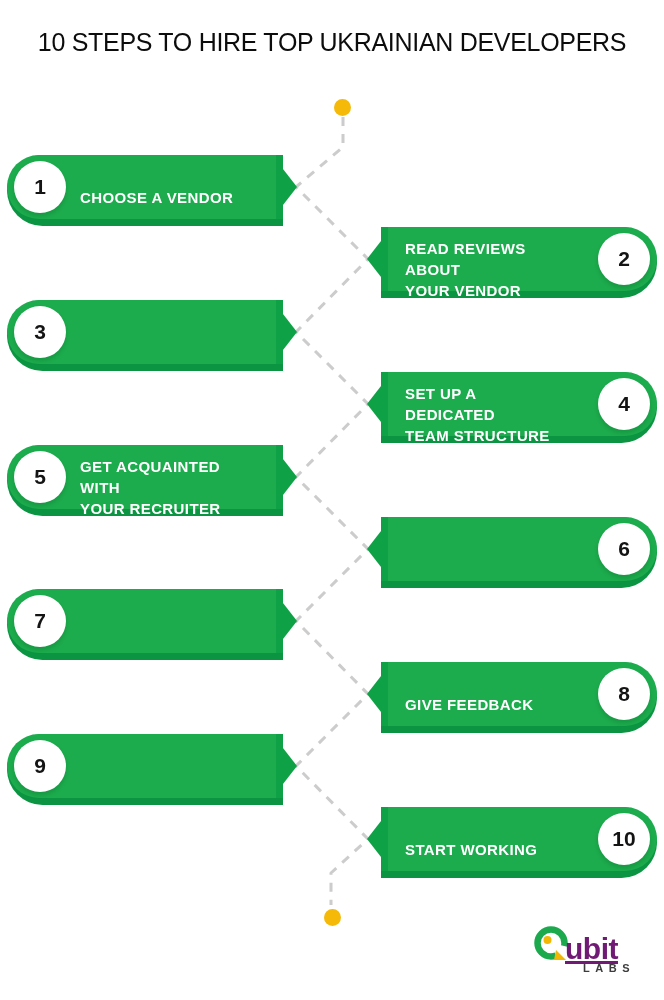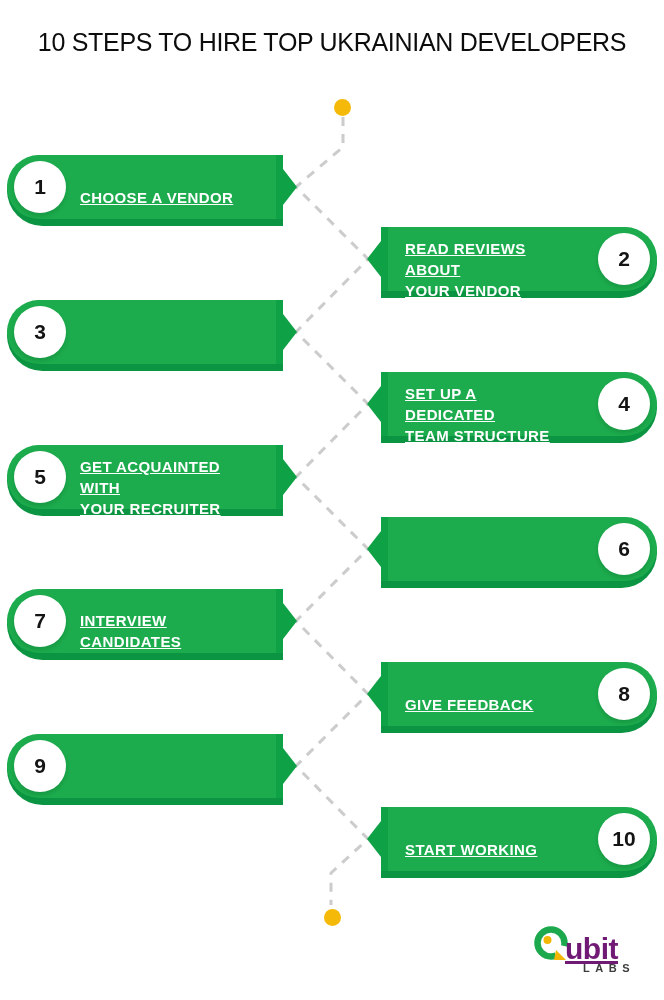--- a/index.html
+++ b/index.html
@@ -49,21 +49,21 @@
     background:#ffffff; box-shadow:0 3px 4px rgba(0,60,20,0.18);
     display:flex; align-items:center; justify-content:center;
     font-size:21px; font-weight:bold; color:#141414;
   }
   .step.left  .circle { left:7px; }
   .step.right .circle { right:7px; }
   .step .label {
     position:absolute; top:0; height:84px;
     display:flex; align-items:center;
     color:#ffffff; font-weight:bold; font-size:15px;
-    letter-spacing:0.4px; line-height:21px; white-space:pre-line;text-decoration:underline;
+    letter-spacing:0.4px; line-height:21px; white-space:pre-line;
   }
   .step.left  .label { left:73px; right:22px; }
   .step.right .label { left:24px; right:88px; }
   
   .logo { position:absolute; right:28px; bottom:26px; z-index:3; width:104px; }
   .logo .row { display:flex; align-items:flex-end; }
   .logo .brand {
     color:#701a75; font-weight:bold; font-size:30px; line-height:30px;
     letter-spacing:-0.5px; margin-left:-7px;text-decoration:underline;
   }
@@ -142,22 +142,20 @@
         <span class="num">6</span>
       </div>
     </div>
       <div class="step left" style="top: 589px;">
       <div class="body"></div>
       <div class="band"></div>
       <div class="tip"></div>
       <div class="circle">
         <span class="num">7</span>
       </div>
-      <div class="label">INTERVIEW
-CANDIDATES</div>
     </div>
       <div class="step right" style="top: 662px;">
       <div class="body"></div>
       <div class="band"></div>
       <div class="tip"></div>
       <div class="circle">
         <span class="num">8</span>
       </div>
       <div class="label">GIVE FEEDBACK</div>
     </div>

